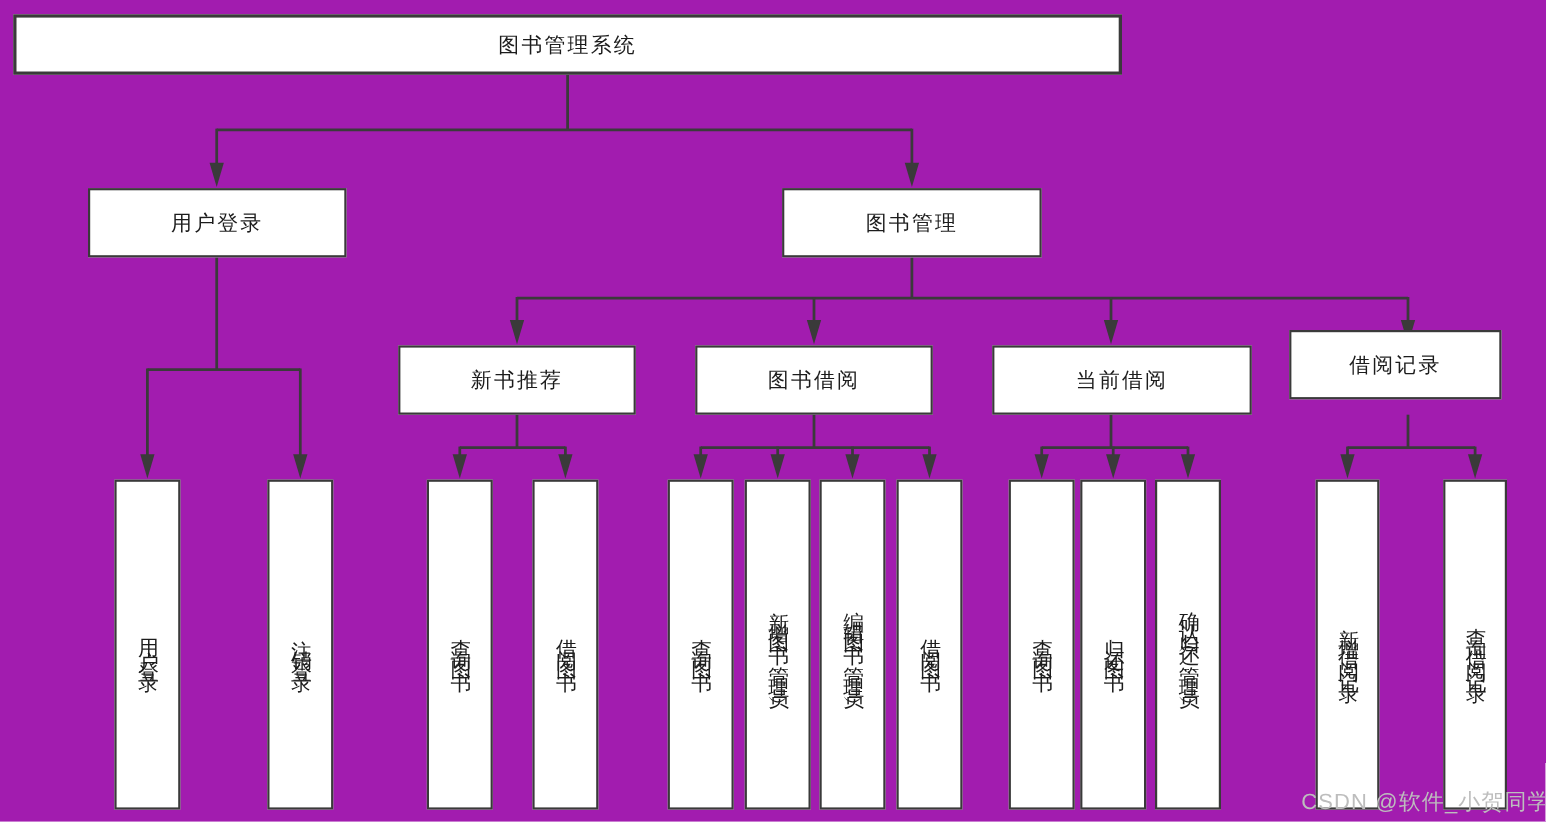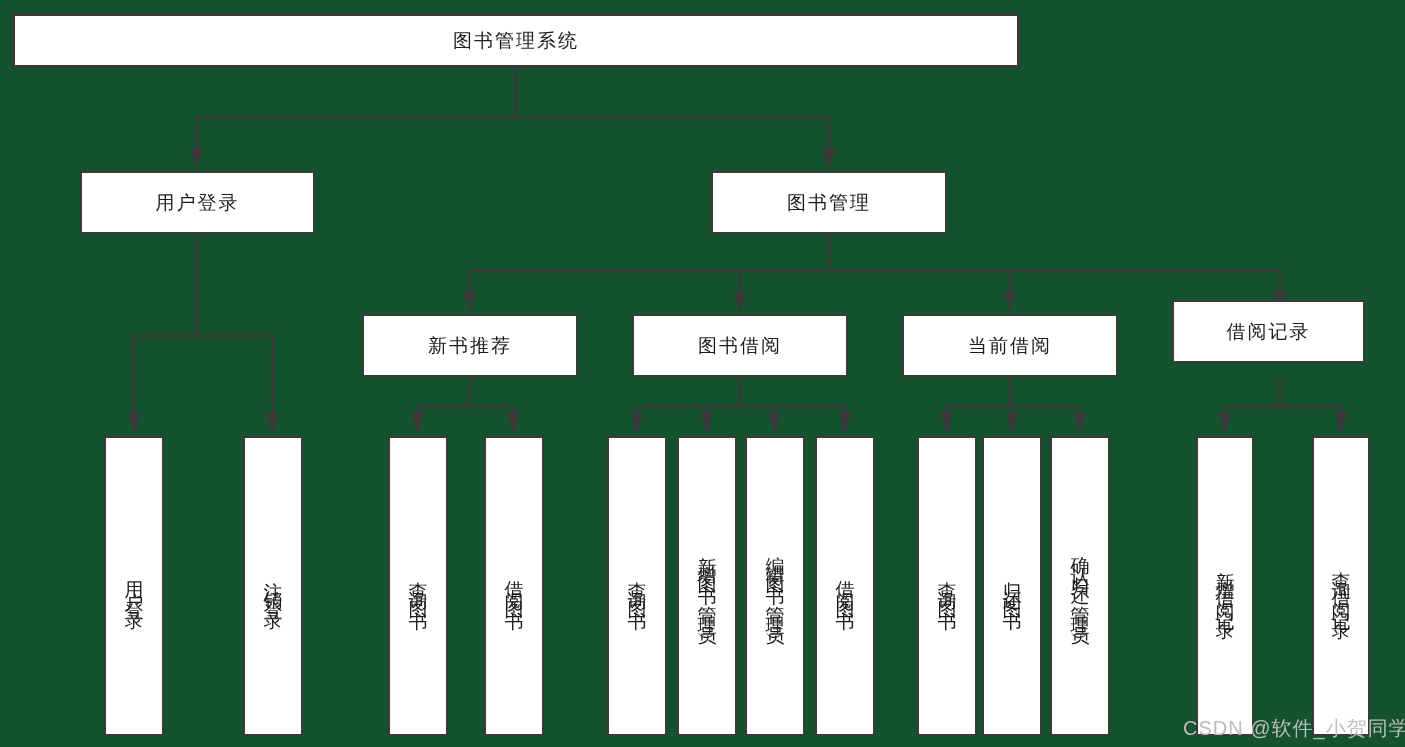--- a/index.html
+++ b/index.html
@@ -1,20 +1,20 @@
 <!DOCTYPE html>
 <html><head>
 <meta charset="utf-8">
 <style>
   html, body { margin: 0; padding: 0; background: #ffffff; }
   .canvas {
     position: relative;
     width: 1405px;
     height: 747px;
-    background: #14532d;
+    background: #a21caf;
     font-family: "Liberation Sans", "DejaVu Sans", sans-serif;
     overflow: hidden;
   }
   .connectors {
     position: absolute;
     left: 0; top: 0;
     width: 1405px; height: 747px;
   }
   .node {
     position: absolute;
@@ -134,21 +134,21 @@
   <div class="node" style="left:711px; top:171px; width:236px; height:63px;text-align:center;">
     <span class="h-label">图书管理</span>
   </div>
 
   <div class="node" style="left:632px; top:314px; width:216px; height:63px;">
     <span class="h-label">图书借阅</span>
   </div>
   <div class="node" style="left:362px; top:314px; width:216px; height:63px;">
     <span class="h-label">新书推荐</span>
   </div>
-  <div class="node" style="left:902px; top:314px; width:216px; height:63px;">
+  <div class="node" style="left:902px; top:314px; width:236px; height:63px;">
     <span class="h-label">当前借阅</span>
   </div>
   <div class="node" style="left:1172px; top:300px; width:193px; height:63px;">
     <span class="h-label">借阅记录</span>
   </div>
 
   <div class="node" style="left:104px; top:436px; width:60px; height:300px;">
     <span class="v-label">用户登录</span>
   </div>
   <div class="node" style="left:243px; top:436px; width:60px; height:300px;">

